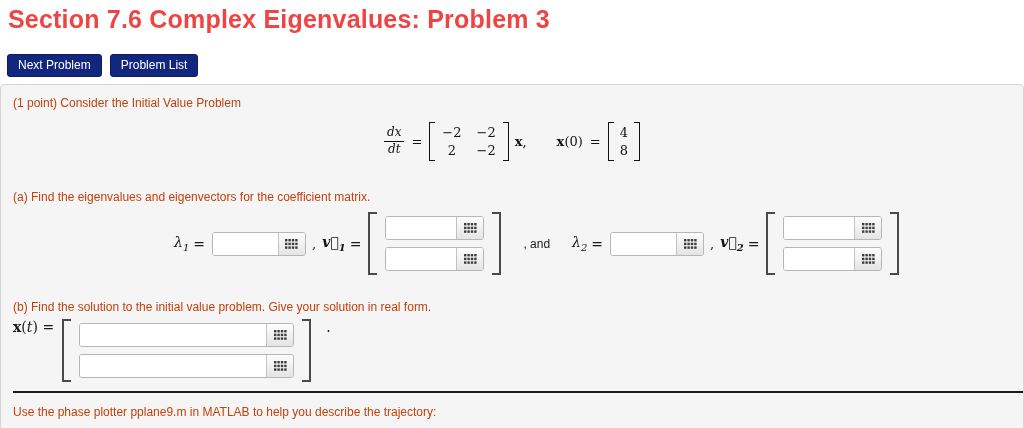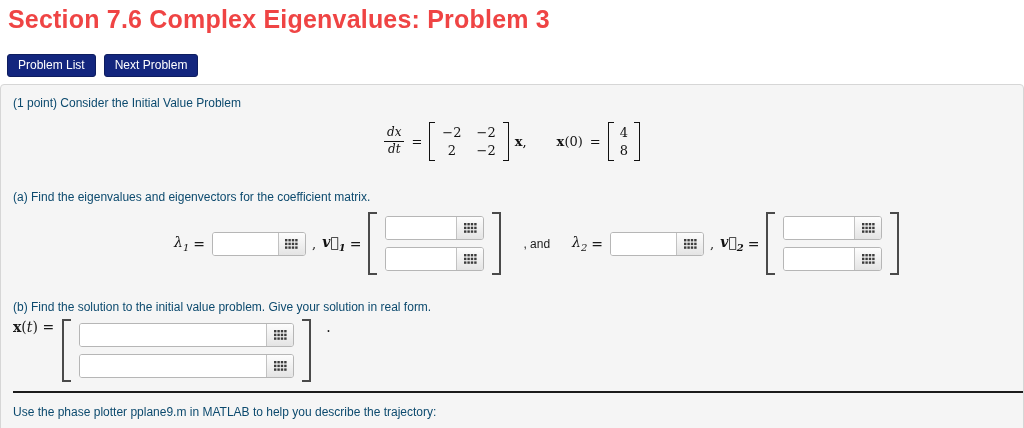--- a/index.html
+++ b/index.html
@@ -36,21 +36,21 @@
     margin-top: 7px;
     background: #f5f5f5;
     border: 1px solid #d6d6d6;
     border-radius: 4px 4px 0 0;
     box-sizing: border-box;
     width: 1024px;
     height: 348px;
     padding: 11px 12px 0 12px;
     position: relative;
   }
-  .stmt { font-size: 12px; margin: 0; color: #0c4a6e; }
+  .stmt { font-size: 12px; margin: 0; color: #c2410c; }
 
   
   .math { font-family: "DejaVu Serif", serif; color: #111; }
   .eq-row {
     display: flex;
     justify-content: center;
     align-items: center;
     margin-top: 9px;
     font-size: 13px;
     height: 44px;
@@ -121,22 +121,22 @@
     margin: 9px -12px 0 0;
   }
   .phase-text { margin-top: 12px; }
 </style>
 </head>
 <body>
 
 <h1 class="page-title">Section 7.6 Complex Eigenvalues: Problem 3</h1>
 
 <div class="nav-row">
+  <button class="nav-btn">Next Problem</button>
   <button class="nav-btn">Problem List</button>
-  <button class="nav-btn">Next Problem</button>
 </div>
 
 <div class="panel">
 
   <p class="stmt">(1 point) Consider the Initial Value Problem</p>
 
   <div class="eq-row math">
     <span class="frac">
       <span class="num">dx</span>
       <span class="den">dt</span>

